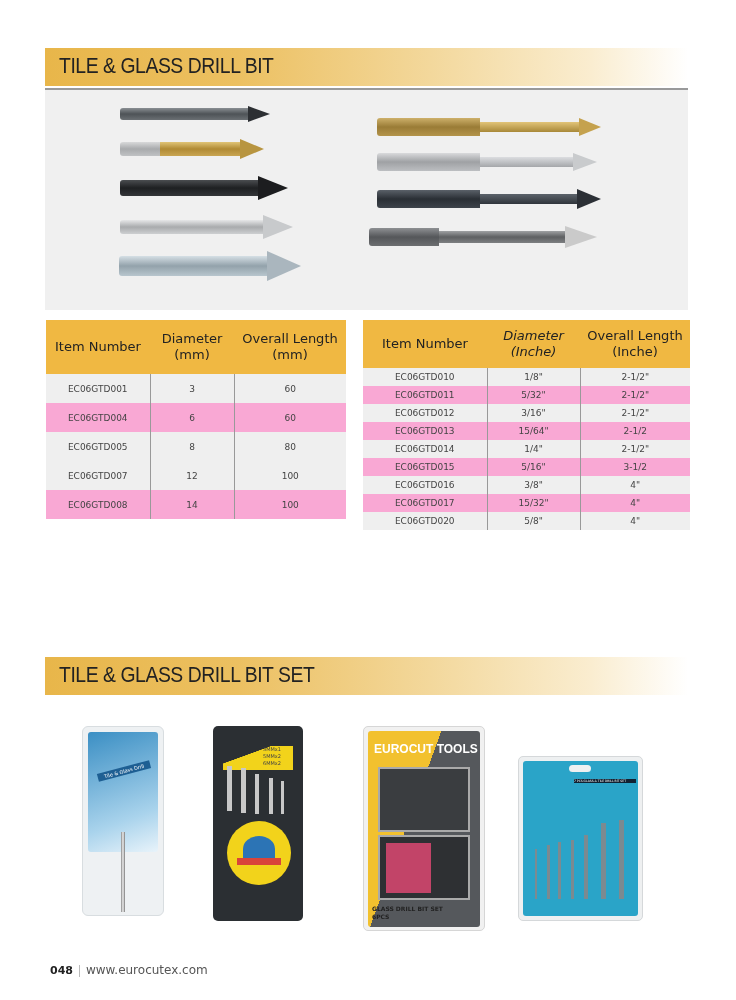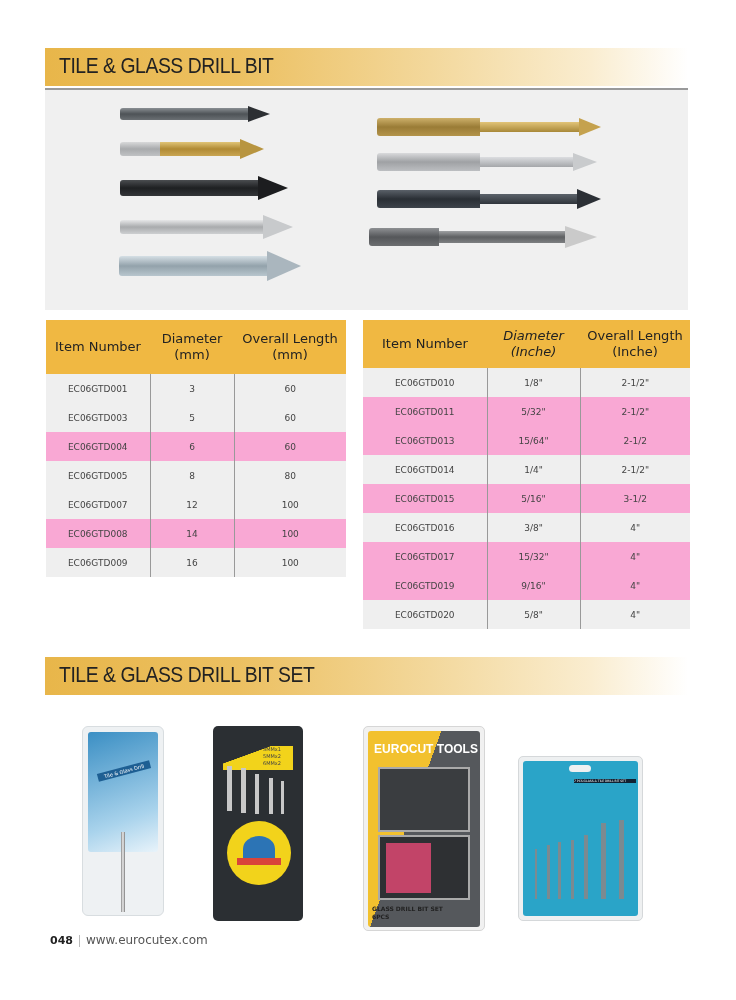--- a/index.html
+++ b/index.html
@@ -21,24 +21,24 @@
   table.spec th { background: #f0b842; color: #222; font-weight: normal; font-size: 13px; line-height: 16px; text-align: center; padding: 0 4px; }
   table.spec td { font-size: 9px; color: #444; text-align: center; }
   table.spec td + td { border-left: 1px solid #999; }
   table.spec tr.odd td { background: #efefef; }
   table.spec tr.even td { background: #f9a8d4; }
   #table-mm { left: 46px; top: 320px; width: 300px; }
   #table-mm th { height: 54px; }
   #table-mm td { height: 29px; }
   #table-in { left: 363px; top: 320px; width: 327px; }
   #table-in th { height: 48px; }
-  #table-in td { height: 29px; }
+  #table-in td { height: 18px; }
 
   .pkg { position: absolute; }
-  .footer { position: absolute; left: 50px; top: 933px; font-size: 11px; color: #333; }
+  .footer { position: absolute; left: 50px; top: 963px; font-size: 11px; color: #333; }
   .footer .page { font-weight: bold; color: #222; }
   .footer .sep { display: inline-block; width: 1px; height: 12px; background: #bbb; margin: 0 6px; vertical-align: middle; }
   .footer .url { color: #555; font-size: 12px; }
 </style>
 </head>
 <body>
 
 <div class="banner" id="banner1">
   <span class="banner-title">TILE &amp; GLASS DRILL BIT</span>
 </div>
@@ -96,48 +96,38 @@
       <th style="width:84px;">Diameter (mm)</th>
       <th style="width:112px;text-align:center;">Overall Length (mm)</th>
     </tr>
   </thead>
   <tbody>
     <tr class="odd">
         <td>EC06GTD001</td>
         <td>3</td>
         <td>60</td>
       </tr>
-    <tr class="odd">
-        <td>EC06GTD003</td>
-        <td>5</td>
-        <td>60</td>
-      </tr>
     <tr class="even">
         <td>EC06GTD004</td>
         <td>6</td>
         <td>60</td>
       </tr>
     <tr class="odd">
         <td>EC06GTD005</td>
         <td>8</td>
         <td>80</td>
       </tr>
     <tr class="odd">
         <td>EC06GTD007</td>
         <td>12</td>
         <td>100</td>
       </tr>
     <tr class="even">
         <td>EC06GTD008</td>
         <td>14</td>
-        <td>100</td>
-      </tr>
-    <tr class="odd">
-        <td>EC06GTD009</td>
-        <td>16</td>
         <td>100</td>
       </tr>
   </tbody>
 </table>
 
 <table class="spec" id="table-in">
   <thead>
     <tr>
       <th style="width:124px;">Item Number</th>
       <th style="width:93px;font-style:italic;">Diameter (Inche)</th>
@@ -148,20 +138,25 @@
     <tr class="odd">
         <td>EC06GTD010</td>
         <td>1/8"</td>
         <td>2-1/2"</td>
       </tr>
     <tr class="even">
         <td>EC06GTD011</td>
         <td>5/32"</td>
         <td>2-1/2"</td>
       </tr>
+    <tr class="odd">
+        <td>EC06GTD012</td>
+        <td>3/16"</td>
+        <td>2-1/2"</td>
+      </tr>
     <tr class="even">
         <td>EC06GTD013</td>
         <td>15/64"</td>
         <td>2-1/2</td>
       </tr>
     <tr class="odd">
         <td>EC06GTD014</td>
         <td>1/4"</td>
         <td>2-1/2"</td>
       </tr>
@@ -171,25 +166,20 @@
         <td>3-1/2</td>
       </tr>
     <tr class="odd">
         <td>EC06GTD016</td>
         <td>3/8"</td>
         <td>4"</td>
       </tr>
     <tr class="even">
         <td>EC06GTD017</td>
         <td>15/32"</td>
-        <td>4"</td>
-      </tr>
-    <tr class="even">
-        <td>EC06GTD019</td>
-        <td>9/16"</td>
         <td>4"</td>
       </tr>
     <tr class="odd">
         <td>EC06GTD020</td>
         <td>5/8"</td>
         <td>4"</td>
       </tr>
   </tbody>
 </table>
 
@@ -211,21 +201,21 @@
   <div style="position:absolute;left:42px;top:48px;width:4px;height:40px;background:#c8c8c8;"></div>
   <div style="position:absolute;left:56px;top:52px;width:4px;height:36px;background:#c8c8c8;"></div>
   <div style="position:absolute;left:68px;top:55px;width:3px;height:33px;background:#c8c8c8;"></div>
   <div style="position:absolute;left:14px;top:95px;width:64px;height:64px;border-radius:50%;background:#f2d31b;"></div>
   <div style="position:absolute;left:30px;top:110px;width:32px;height:26px;border-radius:50% 50% 0 0;background:#2c74b5;"></div>
   <div style="position:absolute;left:24px;top:132px;width:44px;height:7px;background:#d9443a;"></div>
 </div>
 
 <div class="pkg" style="left:363px;top:726px;width:122px;height:205px;background:#f1f1f1;border:1px solid #d6d6d6;border-radius:5px;">
   <div style="position:absolute;left:4px;top:4px;width:112px;height:196px;background:linear-gradient(110deg,#f2c12e 0 40%,#55585c 40%);border-radius:3px;"></div>
-  <div style="position:absolute;left:10px;top:15px;width:104px;font-family:'Liberation Sans',sans-serif;font-size:12px;color:#fff;font-weight:bold;text-align:center;">EUROCUT TOOLS</div>
+  <div style="position:absolute;left:10px;top:15px;width:104px;font-family:'Liberation Sans',sans-serif;font-size:12px;color:#fff;font-weight:bold;">EUROCUT TOOLS</div>
   <div style="position:absolute;left:14px;top:40px;width:92px;height:65px;border:2px solid #aaa;background:#3a3d40;"></div>
   <div style="position:absolute;left:14px;top:108px;width:92px;height:65px;border:2px solid #aaa;background:#2e3033;"></div>
   <div style="position:absolute;left:22px;top:116px;width:45px;height:50px;background:#c24468;"></div>
   <div style="position:absolute;left:8px;top:178px;width:80px;font-size:6px;font-weight:bold;color:#222;line-height:8px;">GLASS DRILL BIT SET 6PCS</div>
 </div>
 
 <div class="pkg" style="left:518px;top:756px;width:125px;height:165px;background:#eef0f1;border:1px solid #d5d8da;border-radius:5px;">
   <div style="position:absolute;left:4px;top:4px;width:115px;height:155px;background:#2aa4c8;border-radius:3px;"></div>
   <div style="position:absolute;left:50px;top:8px;width:22px;height:7px;background:#eef0f1;border-radius:4px;"></div>
   <div style="position:absolute;left:55px;top:22px;width:62px;height:4px;background:#123;font-size:3px;color:#fff;line-height:4px;overflow:hidden;">7 PCS GLASS &amp; TILE DRILL BIT SET</div>

